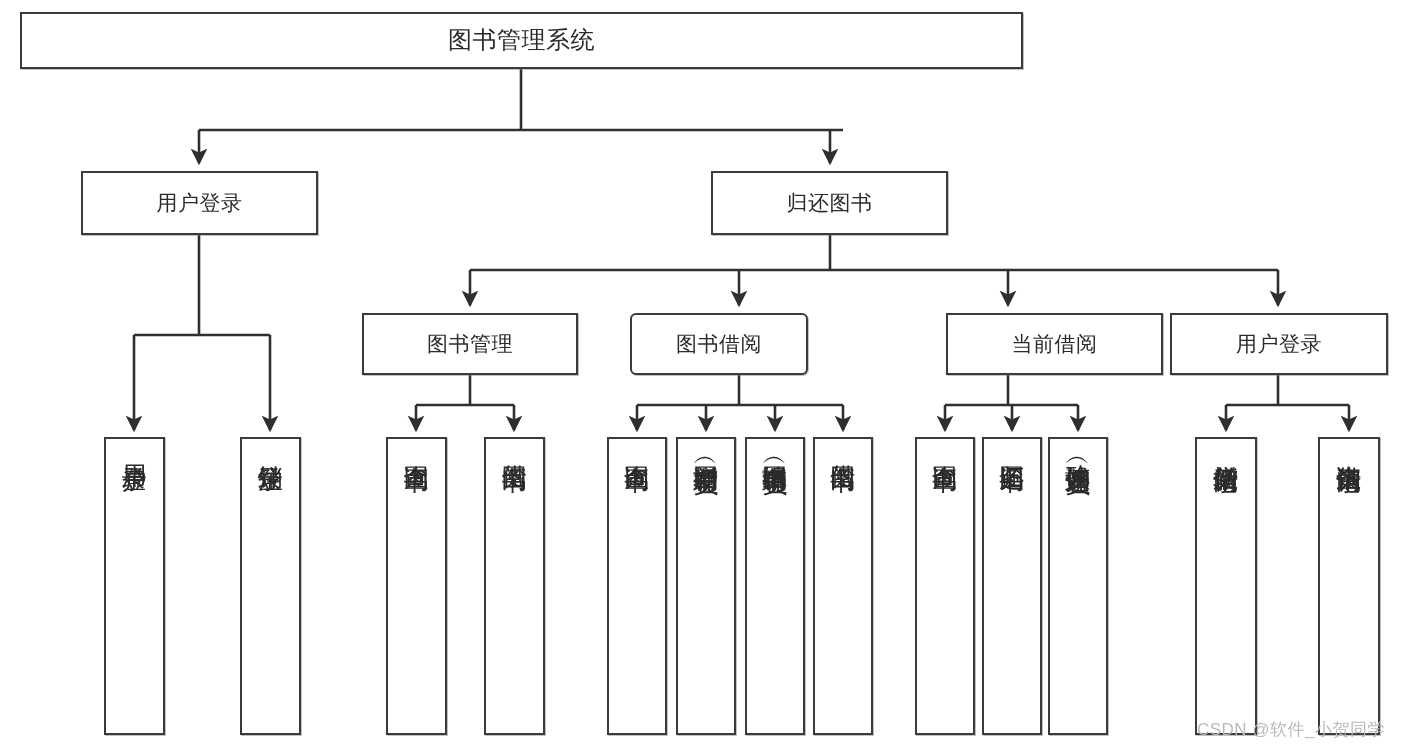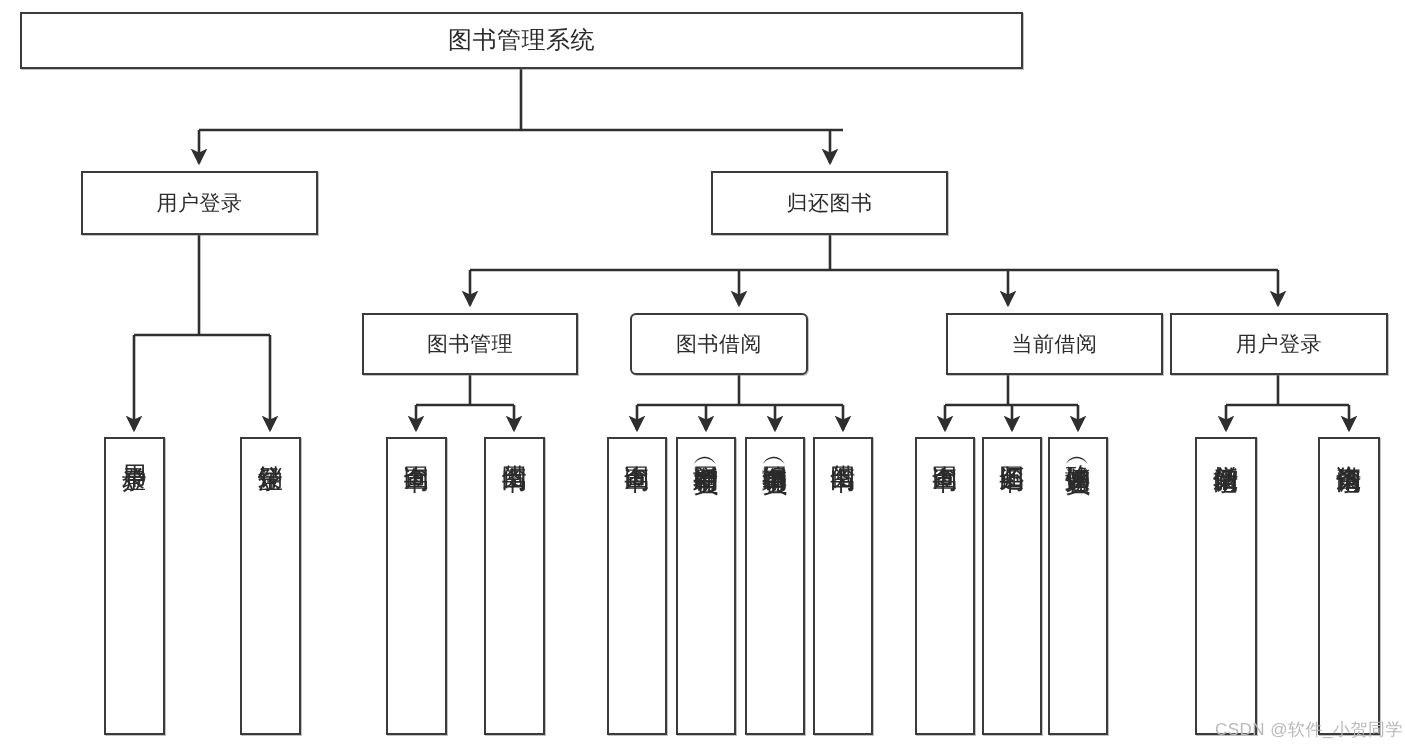--- a/index.html
+++ b/index.html
@@ -62,21 +62,21 @@
   .node.v .label {
     writing-mode: vertical-rl;
     text-orientation: upright;
     font-size: 25px;
     line-height: 1.05;
     letter-spacing: 1px;
     white-space: nowrap;
   }
   .watermark {
     position: absolute;
-    right: 2px;
+    right: 20px;
     bottom: 6px;
     font-size: 17px;
     color: #b9b9b9;
     letter-spacing: 0.5px;
     user-select: none;
     white-space: nowrap;
   }
 </style>
 </head>
 <body>

